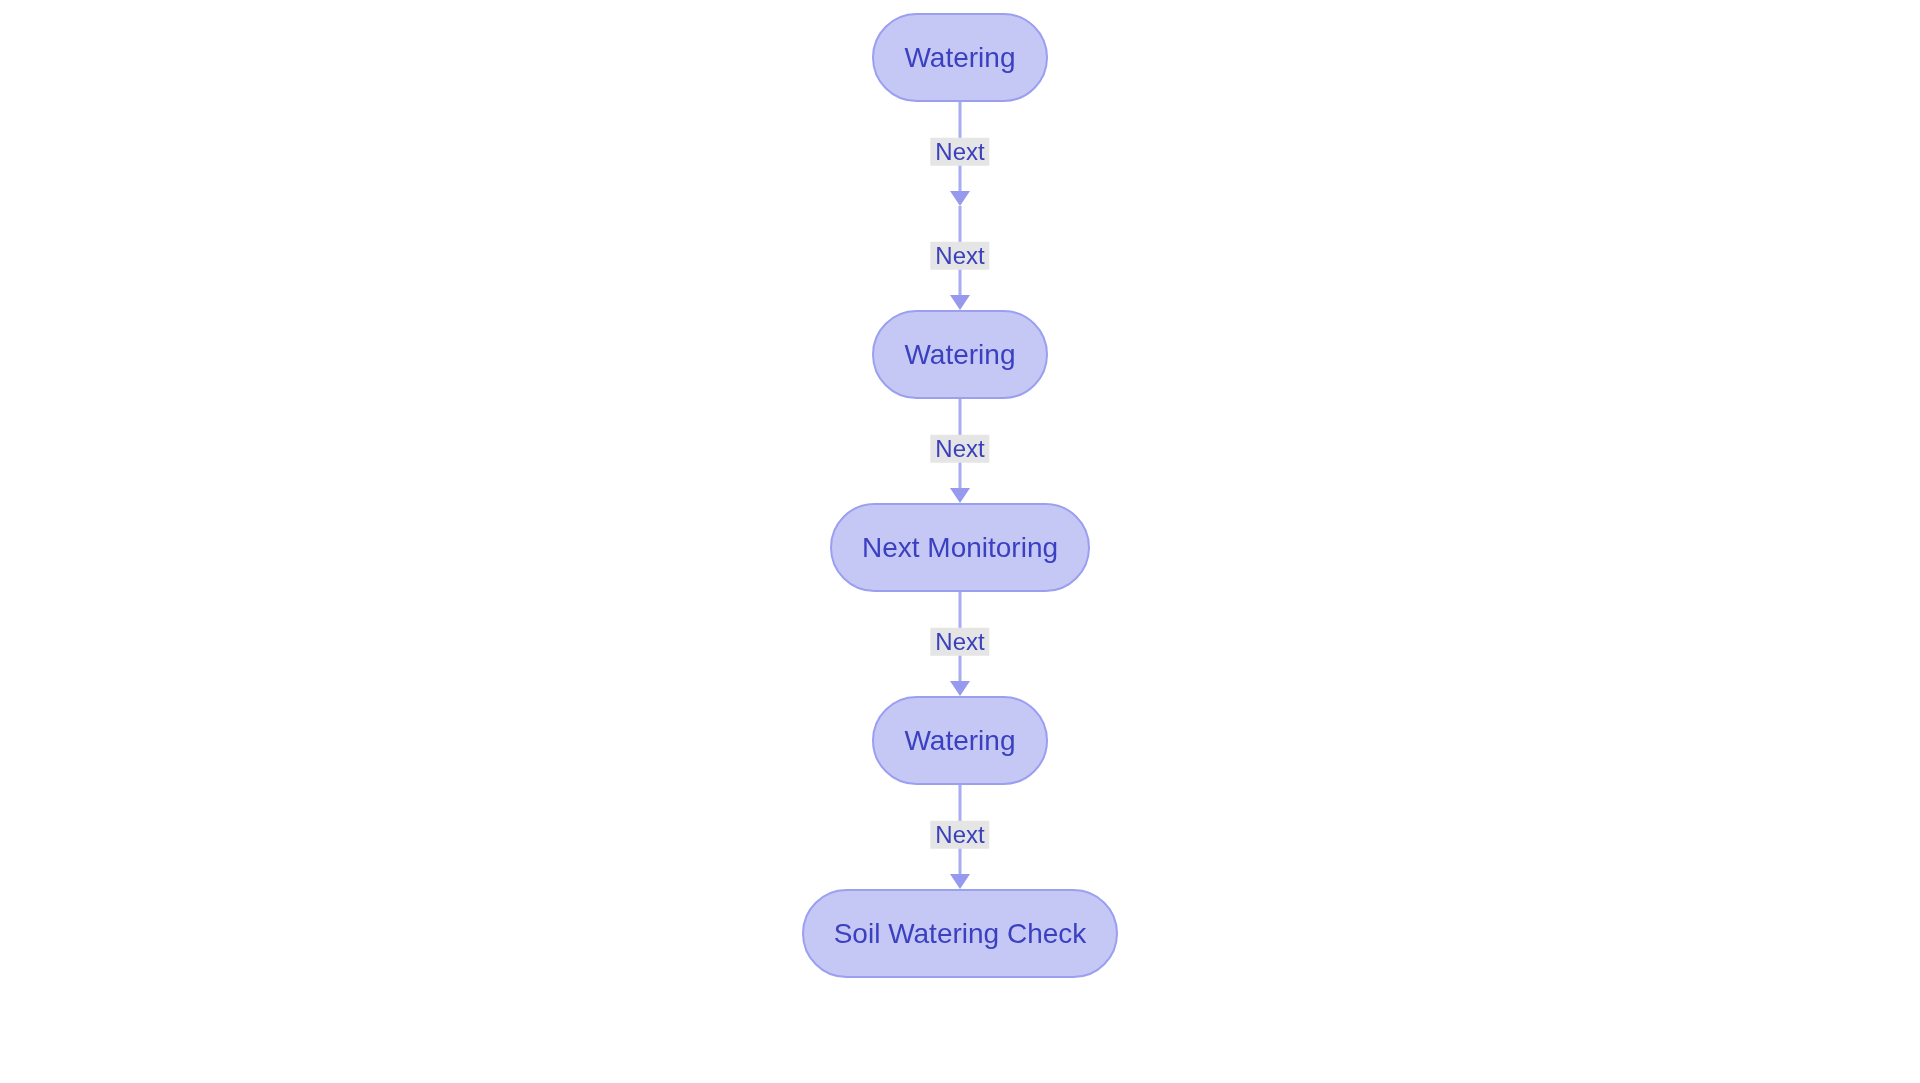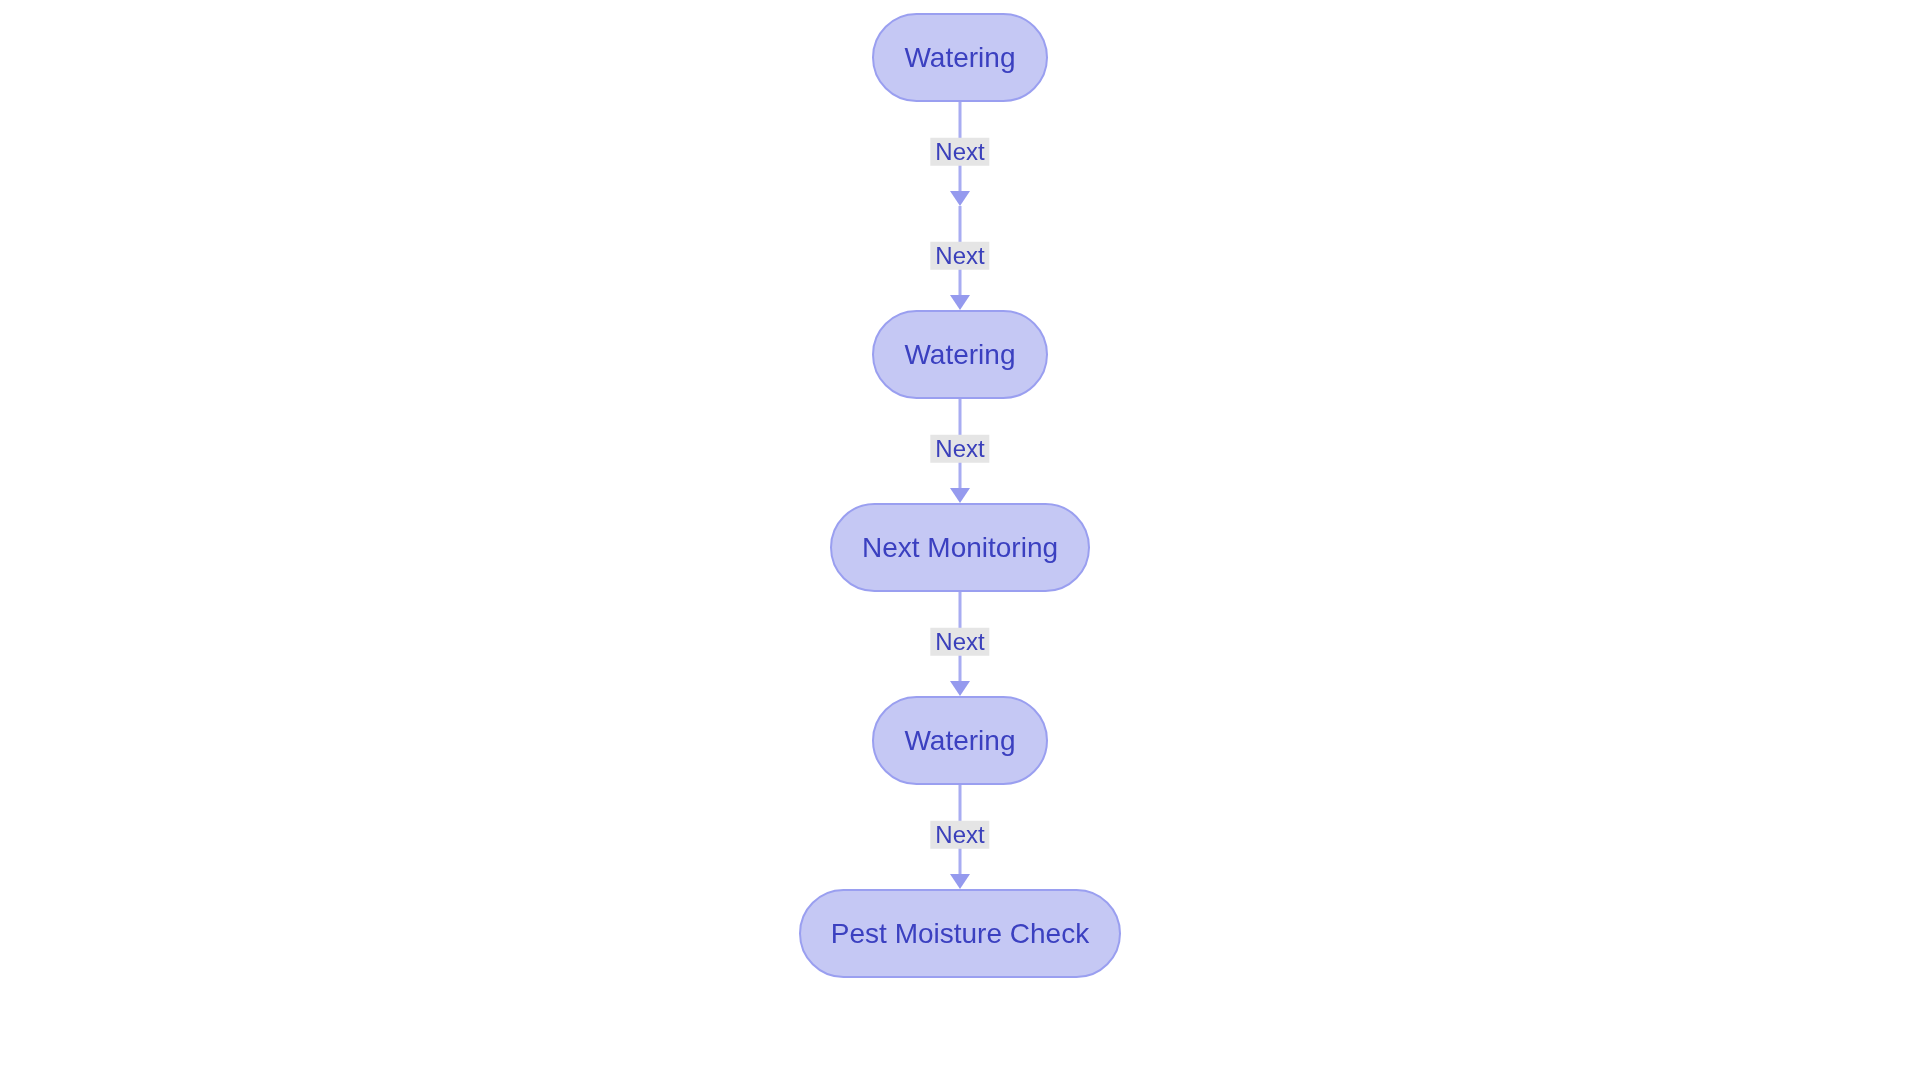--- a/index.html
+++ b/index.html
@@ -118,15 +118,15 @@
     <span class="node-label">Watering</span>
   </div>
 
   <div class="connector">
     <div class="line"></div>
     <div class="arrowhead"></div>
     <span class="edge-label">Next</span>
   </div>
 
   <div class="node">
-    <span class="node-label">Pest Moisture Check</span>
+    <span class="node-label">Soil Watering Check</span>
   </div>
 </div>
 
 </body></html>

